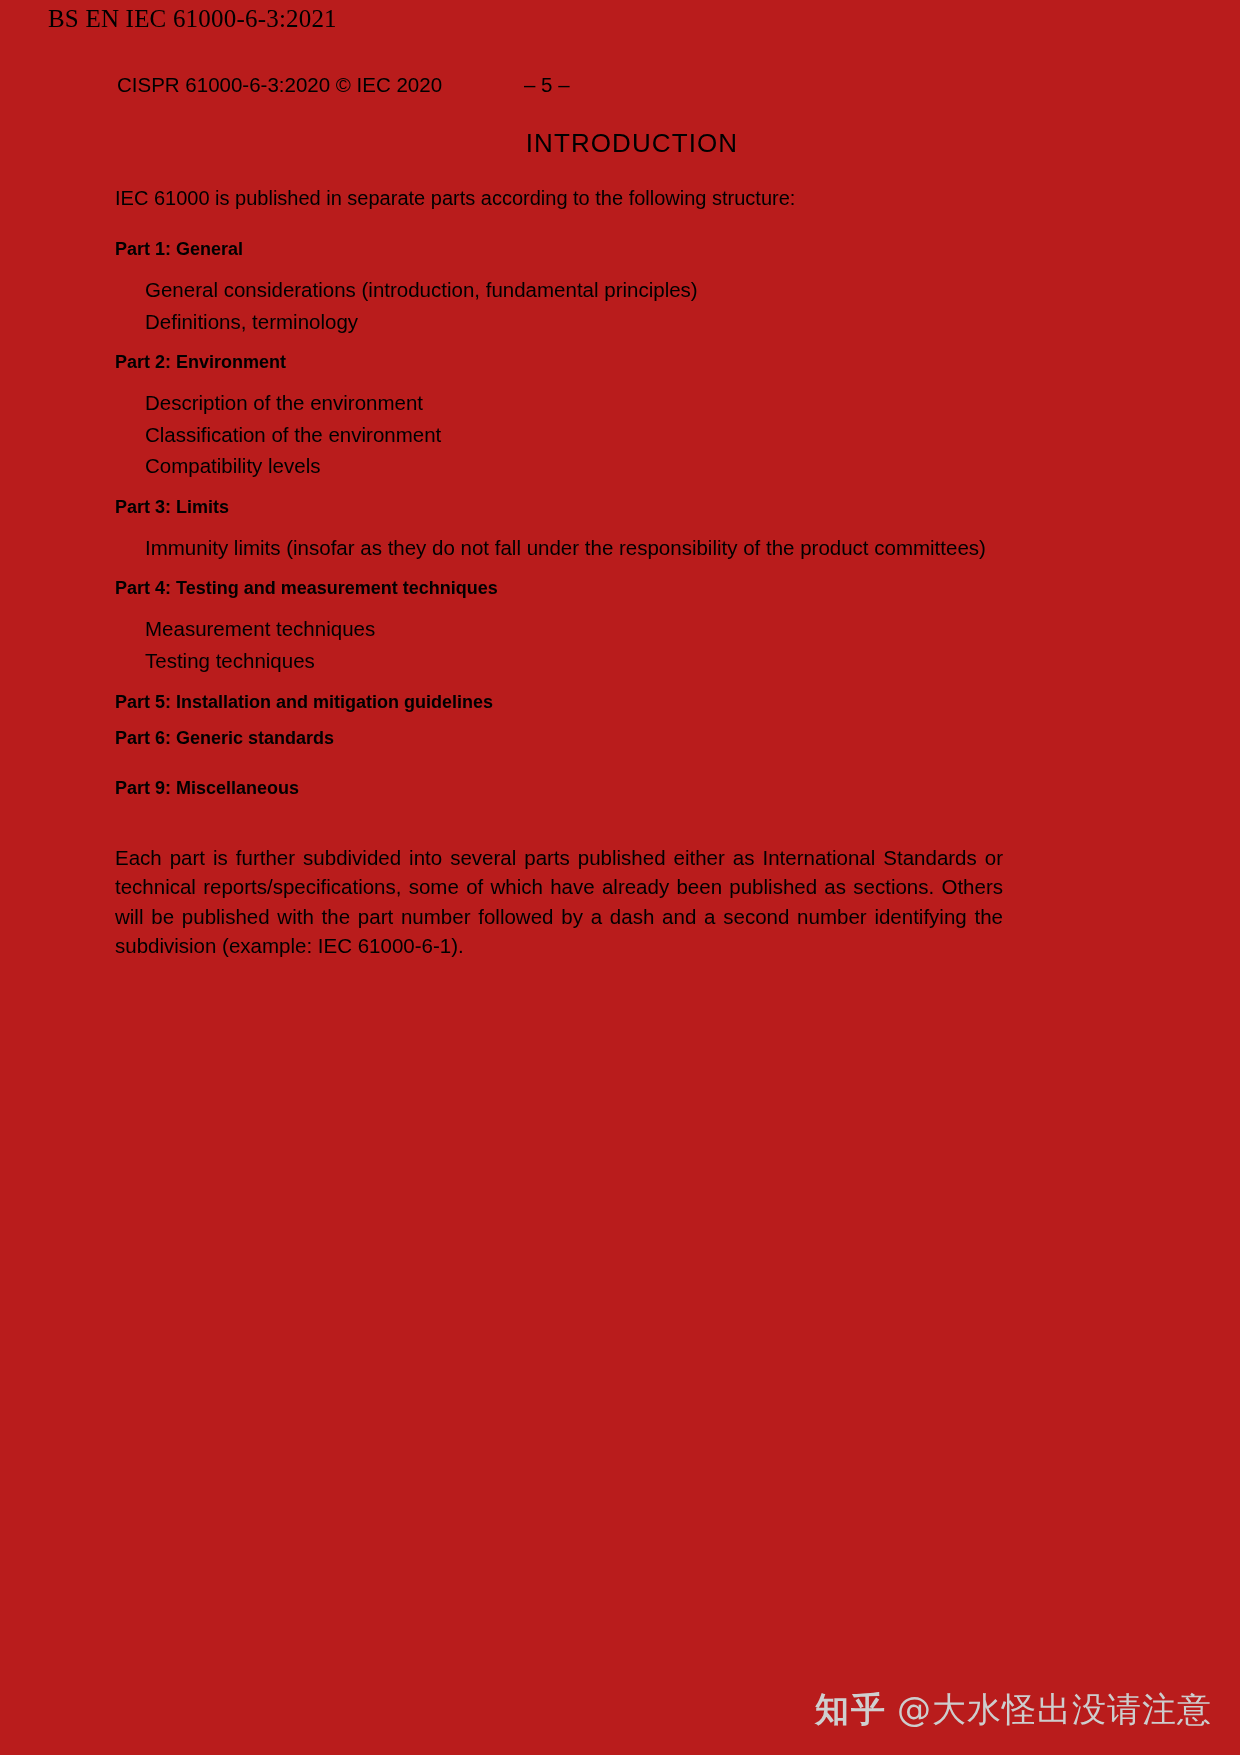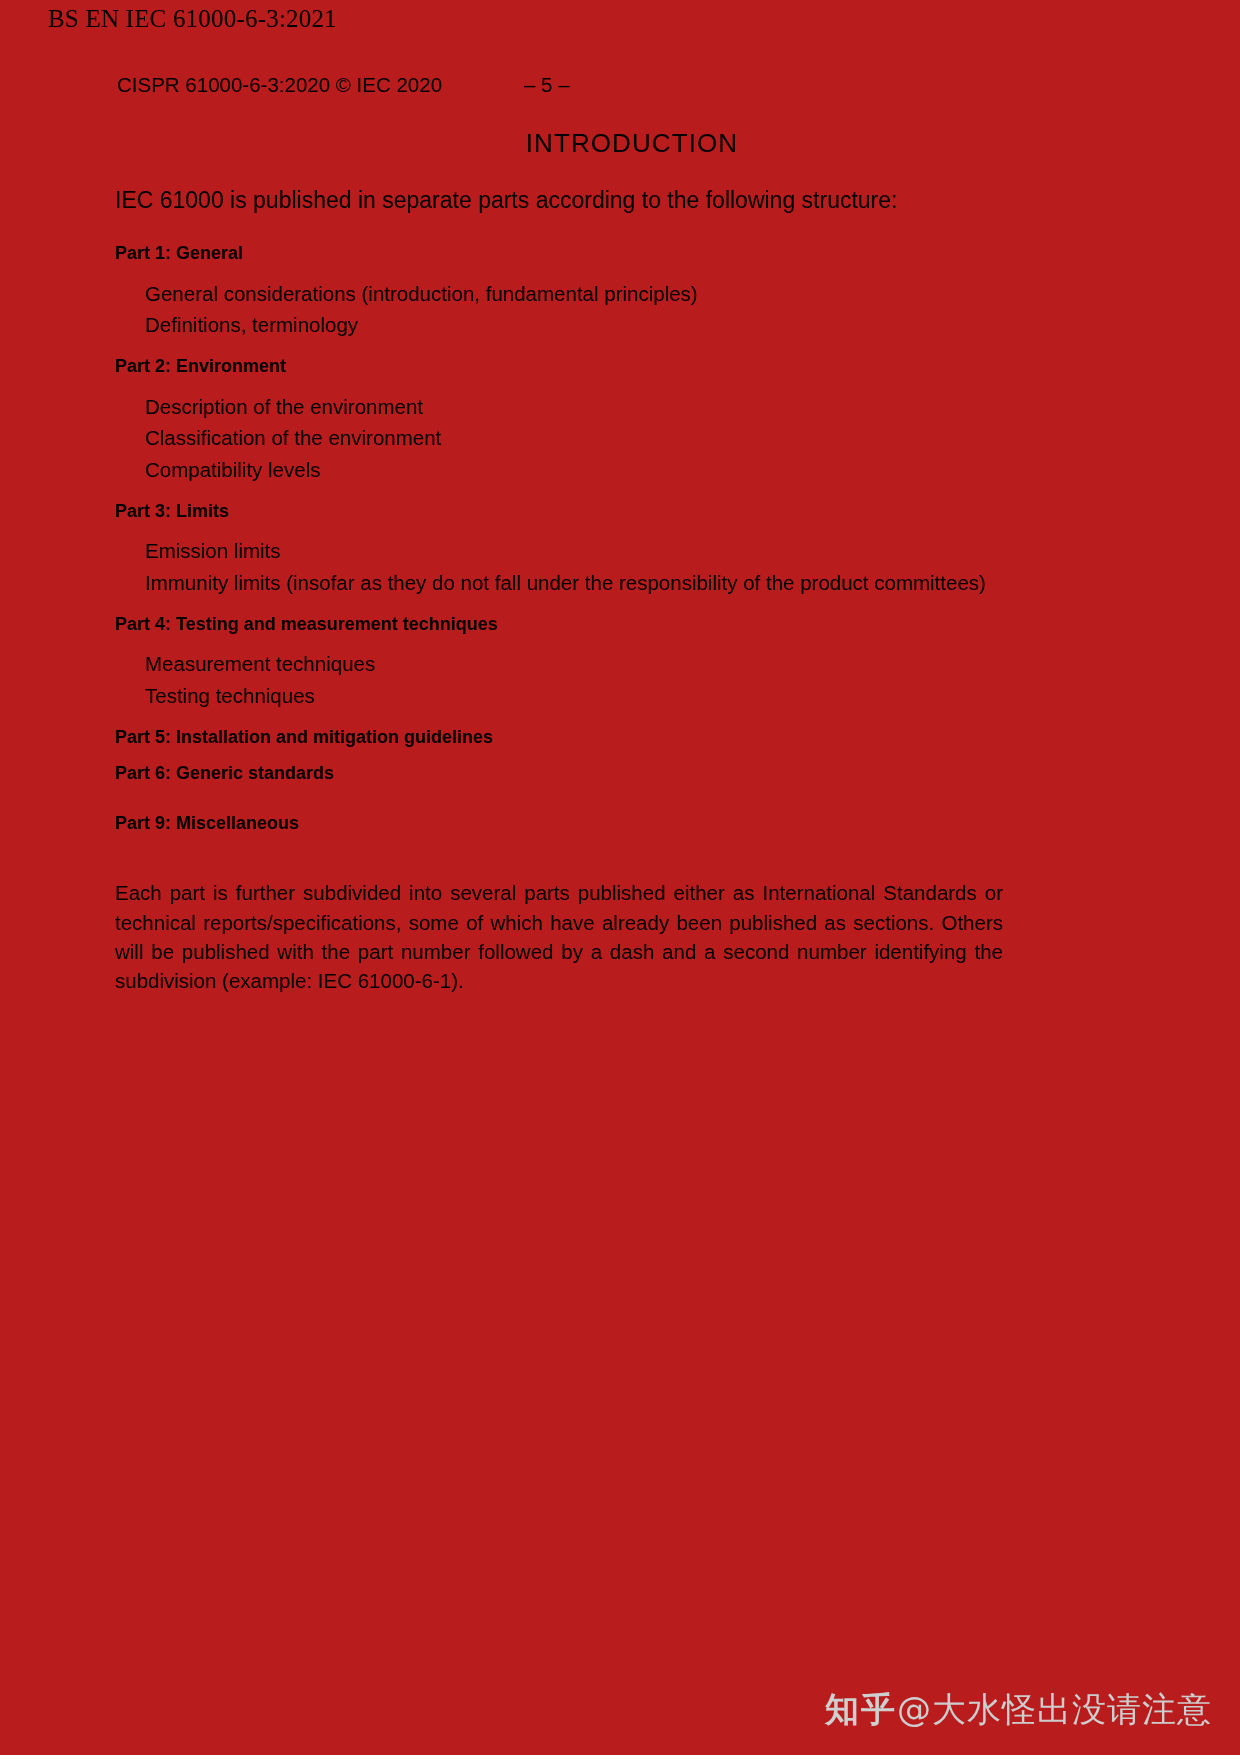--- a/index.html
+++ b/index.html
@@ -50,21 +50,21 @@
     font-size: 26px;
     letter-spacing: 1.1px;
   }
   .body-block {
     position: absolute;
     left: 115px;
     top: 186px;
     width: 893px;
   }
   .lead {
-    font-size: 23px;
+    font-size: 20px;
     margin: 0 0 28px 0;
     line-height: 1.22;
   }
   .part-title {
     font-size: 18px;
     font-weight: bold;
     margin: 0;
     padding: 0;
     line-height: 1.25;
   }
@@ -95,20 +95,21 @@
     text-align: justify;
     text-justify: inter-word;
     width: 888px;
   }
   .watermark {
     position: absolute;
     right: 28px;
     bottom: 22px;
     display: flex;
     align-items: center;
+    gap: 10px;
     color: #c8c8c8;
     font-family: "DejaVu Sans", sans-serif;
     font-size: 34px;
     white-space: nowrap;
   }
   .watermark .zh-logo {
     font-weight: bold;
     letter-spacing: 2px;
     color: #cfcfcf;
   }
@@ -146,21 +147,20 @@
       <ul class="part-items">
         <li>Description of the environment</li>
         <li>Classification of the environment</li>
         <li>Compatibility levels</li>
       </ul>
     </div>
 
     <div class="group">
       <p class="part-title">Part 3: Limits</p>
       <ul class="part-items">
-        <li>Emission limits</li>
         <li>Immunity limits (insofar as they do not fall under the responsibility of the product committees)</li>
       </ul>
     </div>
 
     <div class="group">
       <p class="part-title">Part 4: Testing and measurement techniques</p>
       <ul class="part-items">
         <li>Measurement techniques</li>
         <li>Testing techniques</li>
       </ul>

